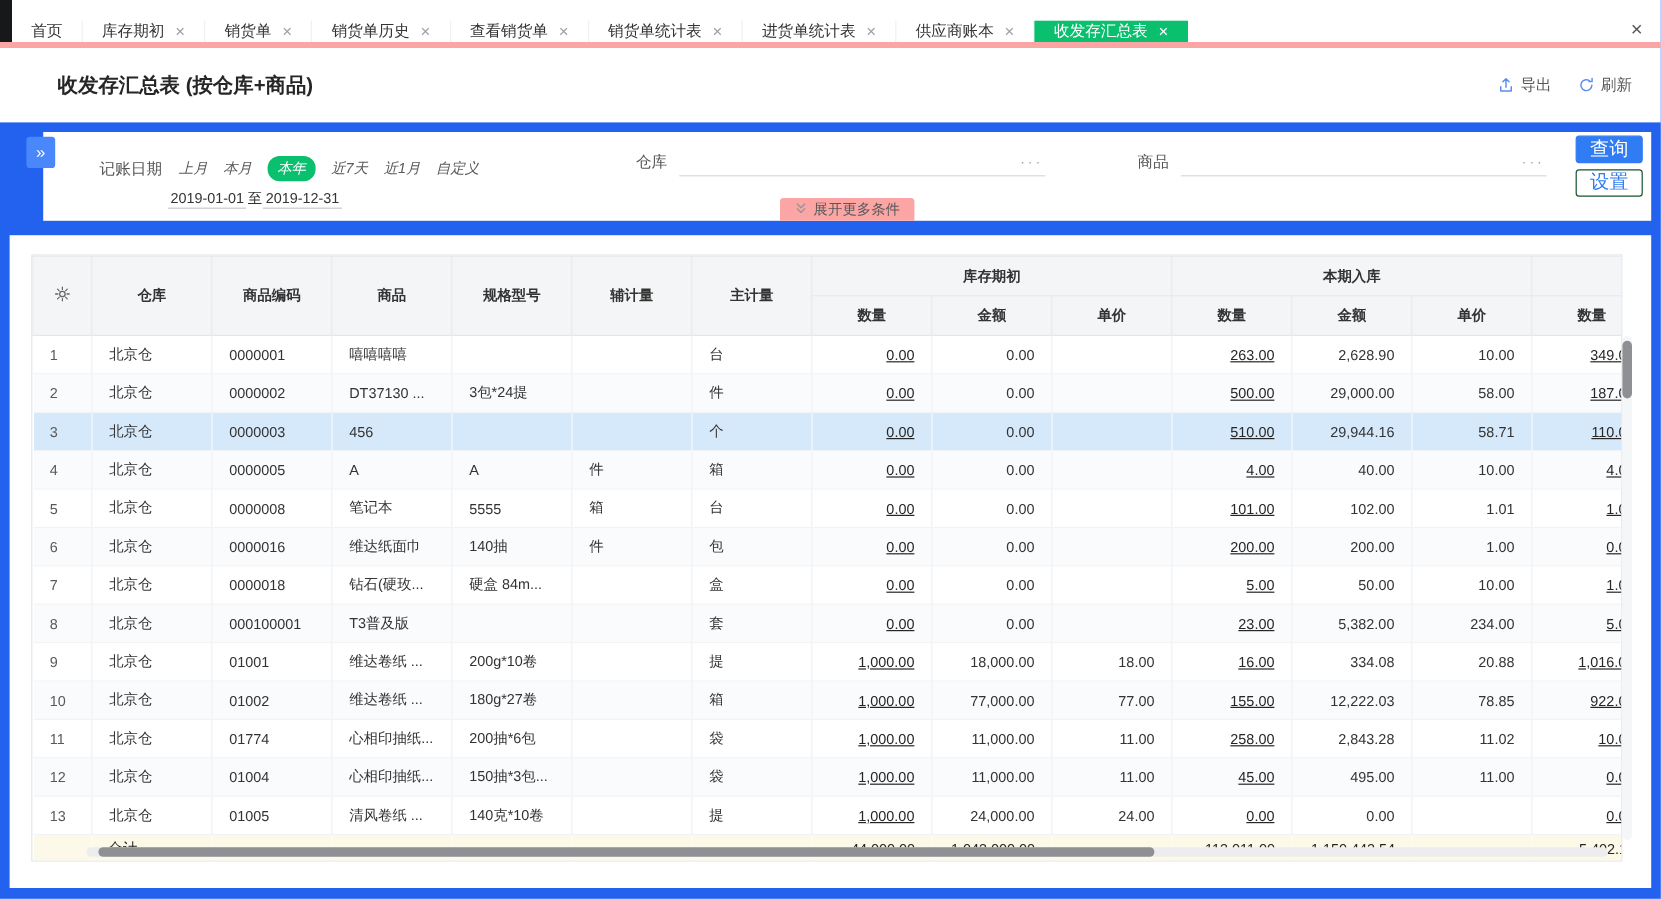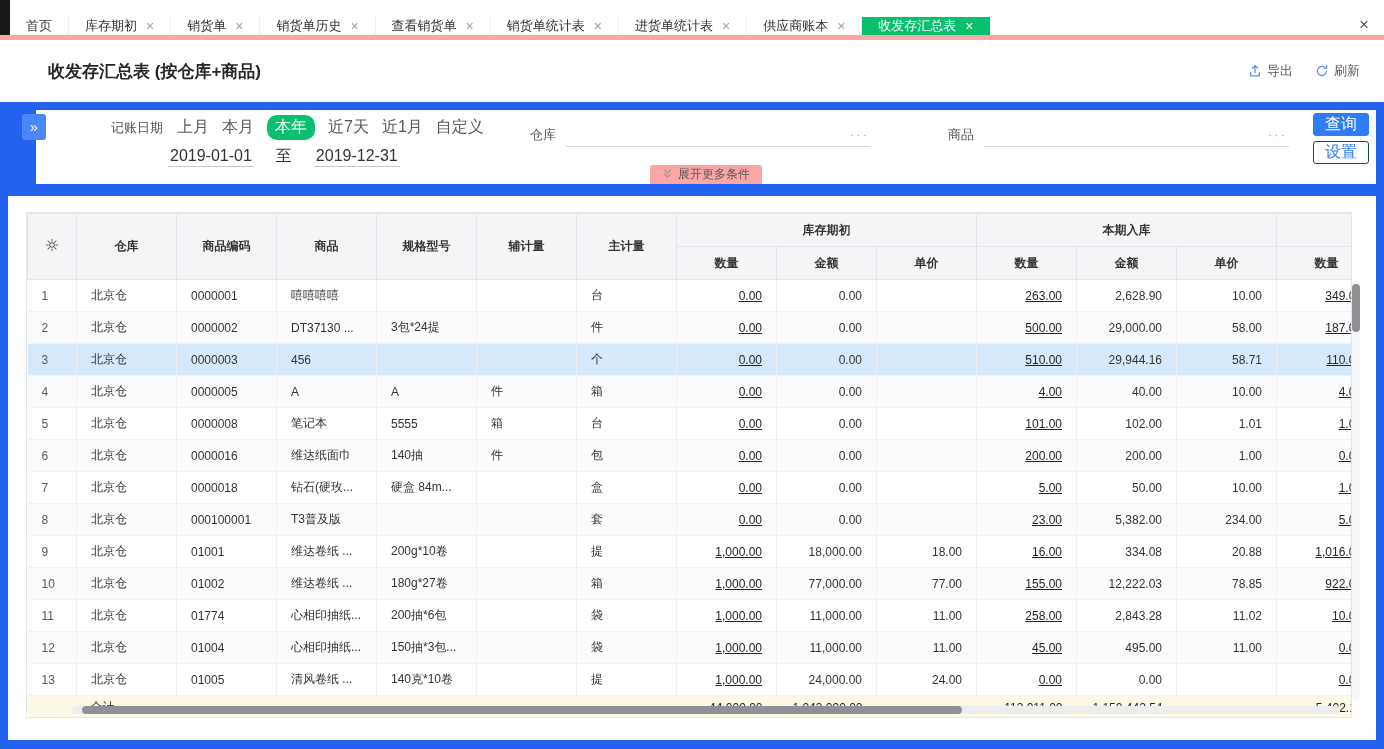--- a/index.html
+++ b/index.html
@@ -27,27 +27,27 @@
   .page-title { margin-left:48px; font-size:17px; font-weight:700; color:#262626; }
   .title-actions { position:absolute; right:24px; top:0; height:100%; display:flex; align-items:center; gap:22px; }
   .t-action { display:flex; align-items:center; gap:5px; font-size:13px; color:#595959; cursor:pointer; }
   .t-action svg { display:block; }
 
   
   .collapse-btn { position:absolute; left:22px; top:114px; width:24px; height:26px; background:#4a87fa;
                   color:#fff; font-size:14px; border-radius:3px; display:flex; align-items:center;
                   justify-content:center; z-index:5; cursor:pointer; }
   .filter-panel { position:absolute; top:110px; left:36px; right:8px; height:74px; background:#fff; }
-  .f-date { position:absolute; left:47px; top:5px;margin-left:28px; }
+  .f-date { position:absolute; left:47px; top:20px; }
   .f-row1 { display:flex; align-items:center; gap:14px; }
   .f-label { font-size:13px; color:#555; white-space:nowrap; }
   .presets { display:flex; align-items:center; gap:13px; }
-  .preset { font-size:16px; color:#595959; cursor:pointer; white-space:nowrap; }
+  .preset { font-size:12px; color:#595959; cursor:pointer; white-space:nowrap;font-style:italic; }
   .preset.active { background:#0abf6e; color:#fff; padding:2px 8px; border-radius:10px; }
-  .date-range { margin-top:6px; margin-left:57px; font-size:16px; color:#333; display:flex; gap:22px; align-items:center; }
+  .date-range { margin-top:6px; margin-left:57px; font-size:12px; color:#333; display:flex; gap:1px; align-items:center; }
   .date-val { border-bottom:1px solid #c9c9c9; padding:0 2px 1px 2px; cursor:pointer; }
   .f-field { position:absolute; top:16px; display:flex; align-items:flex-start; }
   .f-field .f-input { position:relative; width:305px; height:21px; border-bottom:1px solid #d9d9d9;
                       margin-left:10px; cursor:pointer; }
   .more-dots { position:absolute; right:2px; top:1px; color:#aaa; font-size:13px; letter-spacing:2px; }
   .f-warehouse { left:494px; }
   .f-product { left:912px; }
   .f-buttons { position:absolute; right:7px; top:3px; display:flex; flex-direction:column; gap:5px; }
   .f-buttons button { width:56px; height:23px; font-size:16px; border-radius:3px; cursor:pointer;
                       font-family:inherit; }

